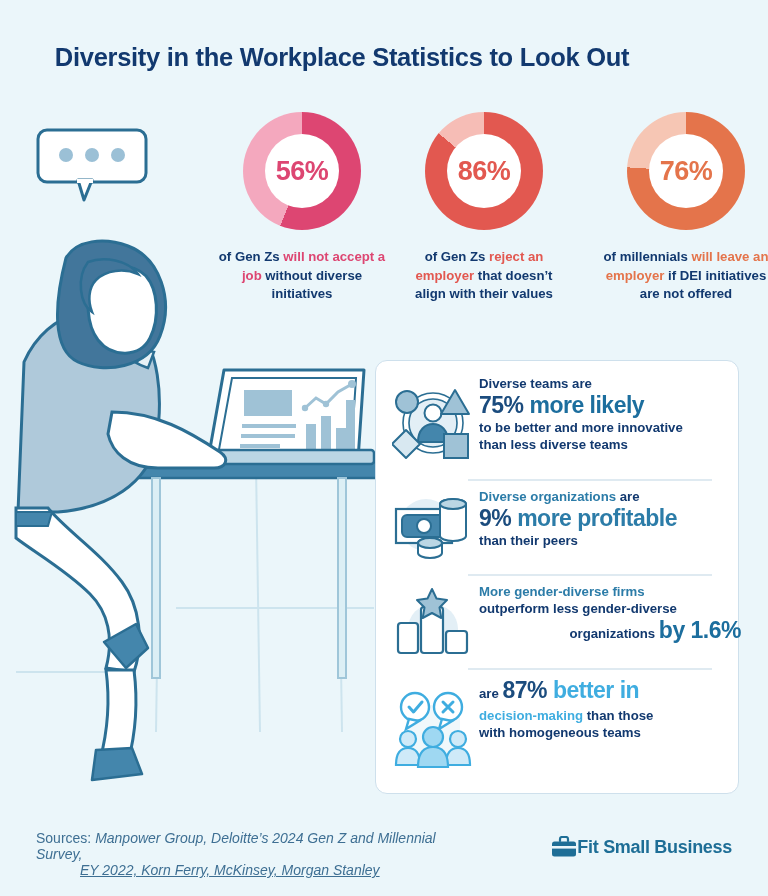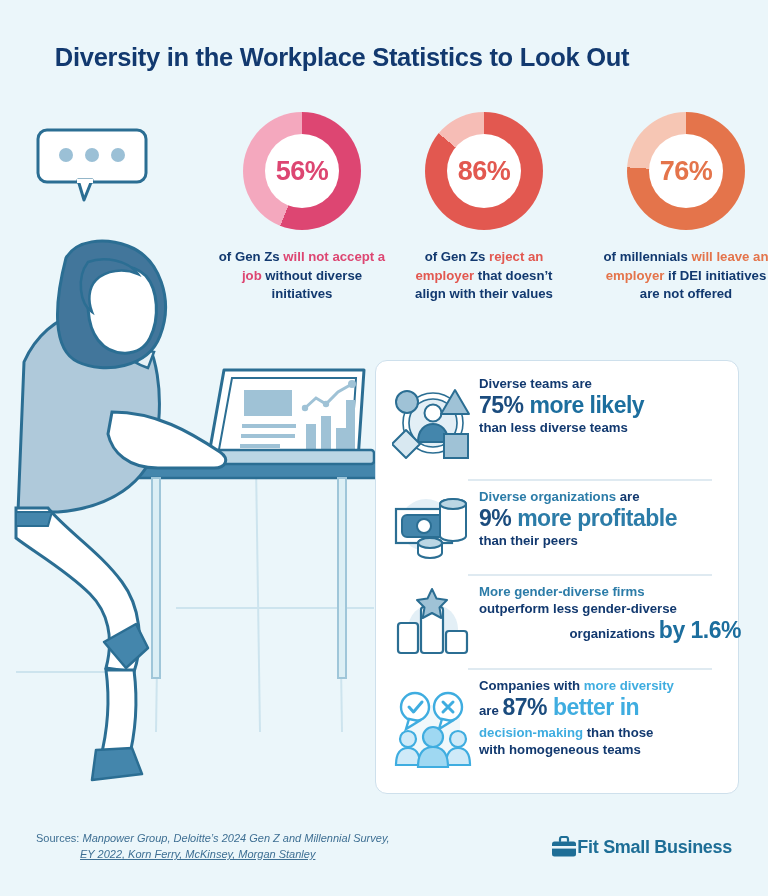--- a/index.html
+++ b/index.html
@@ -56,21 +56,21 @@
   .divider { position: absolute; left: 92px; width: 244px; height: 2px; background: #DFEAF1; }
   .dv0 { top: 118px; } .dv1 { top: 213px; } .dv2 { top: 307px; }
 
   .l-small { font-size: 13.2px; line-height: 17px; font-weight: bold; }
   .l-big { font-size: 23px; line-height: 27px; font-weight: bold; letter-spacing: -0.5px; }
   .mixed { display: inline; }
 
   
   .sources {
     position: absolute; left: 36px; top: 830px; width: 420px;
-    font-size: 11px; line-height: 16px; color: #3E6F93;
+    font-size: 14px; line-height: 16px; color: #3E6F93;
   }
   .sources .lbl { font-style: normal; }
   .sources .it { font-style: italic; }
   .sources .ln2 { display: block; padding-left: 44px; text-decoration: underline; }
   .logo { position: absolute; right: 36px; top: 836px; display: flex; align-items: center; }
   .logo-text { font-size: 18px; font-weight: bold; color: #1E6E96; letter-spacing: -0.3px; }
 
   svg { display: block; }
 </style>
 </head>
@@ -195,20 +195,21 @@
           <path d="M26 60 C26 48 33 42 41 42 C49 42 56 48 56 60 Z" fill="#4486AC" stroke="#2B6E93" stroke-width="2"></path>
           <circle cx="15" cy="20" r="11" fill="#9FC2D6" stroke="#2B6E93" stroke-width="2"></circle>
           <path d="M63 8 L77 32 L49 32 Z" fill="#9FC2D6" stroke="#2B6E93" stroke-width="2" stroke-linejoin="round"></path>
           <rect x="52" y="52" width="24" height="24" fill="#9FC2D6" stroke="#2B6E93" stroke-width="2"></rect>
           <path d="M14 48 L28 62 L14 76 L0 62 Z" fill="#D8E8F1" stroke="#2B6E93" stroke-width="2" stroke-linejoin="round"></path>
         </svg>
       </div>
       <div class="txt" id="ptxt0">
           <div class="l-small"><span style="color: rgb(18, 57, 111);">Diverse teams are</span></div>
           <div class="l-big"><span style="color: rgb(27, 76, 126);">75%</span><span style="color: rgb(28, 110, 158);"> more likely</span></div>
+          <div class="l-small"><span style="color: rgb(18, 57, 111);">to be better and more innovative</span></div>
           <div class="l-small"><span style="color: rgb(18, 57, 111);">than less diverse teams</span></div>
         </div>
     </div>
     <div class="divider dv0"></div>
 
     <div class="pitem p1">
       <div class="icon-box">
         <svg width="82" height="72" viewBox="0 0 82 72">
           <circle cx="34" cy="34" r="26" fill="#E3EFF6"></circle>
           <rect x="4" y="18" width="56" height="34" fill="#FFFFFF" stroke="#2B6E93" stroke-width="2.2"></rect>
@@ -275,21 +276,20 @@
             <circle cx="66" cy="52" r="8"></circle>
             <path d="M54 78 C54 66 59 61 66 61 C73 61 78 66 78 78 Z"></path>
           </g>
           <g fill="#9FD8F2" stroke="#3FADE0" stroke-width="2.2">
             <circle cx="41" cy="50" r="10"></circle>
             <path d="M26 80 C26 66 32 60 41 60 C50 60 56 66 56 80 Z"></path>
           </g>
         </svg>
       </div>
       <div class="txt" id="ptxt3">
-          <div class="l-small"><span style="color: rgb(18, 57, 111);">Companies with </span><span style="color: rgb(63, 173, 224);">more diversity</span></div>
           <div class="mixed" style="line-height: 27px; display: block;"><span style="color: rgb(18, 57, 111); font-size: 13.2px; font-weight: bold;">are  </span><span style="color: rgb(27, 76, 126); font-size: 23px; font-weight: bold; letter-spacing: -0.5px;">87%</span><span style="color: rgb(63, 173, 224); font-size: 23px; font-weight: bold; letter-spacing: -0.5px;"> better in</span></div>
           <div class="l-small"><span style="color: rgb(63, 173, 224);">decision-making</span><span style="color: rgb(18, 57, 111);"> than those</span></div>
           <div class="l-small"><span style="color: rgb(18, 57, 111);">with homogeneous teams</span></div>
         </div>
     </div>
   </div>
 
   <div class="sources">
     <span class="lbl">Sources:</span><span class="it"> Manpower Group, Deloitte’s 2024 Gen Z and Millennial Survey,</span>
     <span class="it ln2">EY 2022, Korn Ferry, McKinsey, Morgan Stanley</span>

